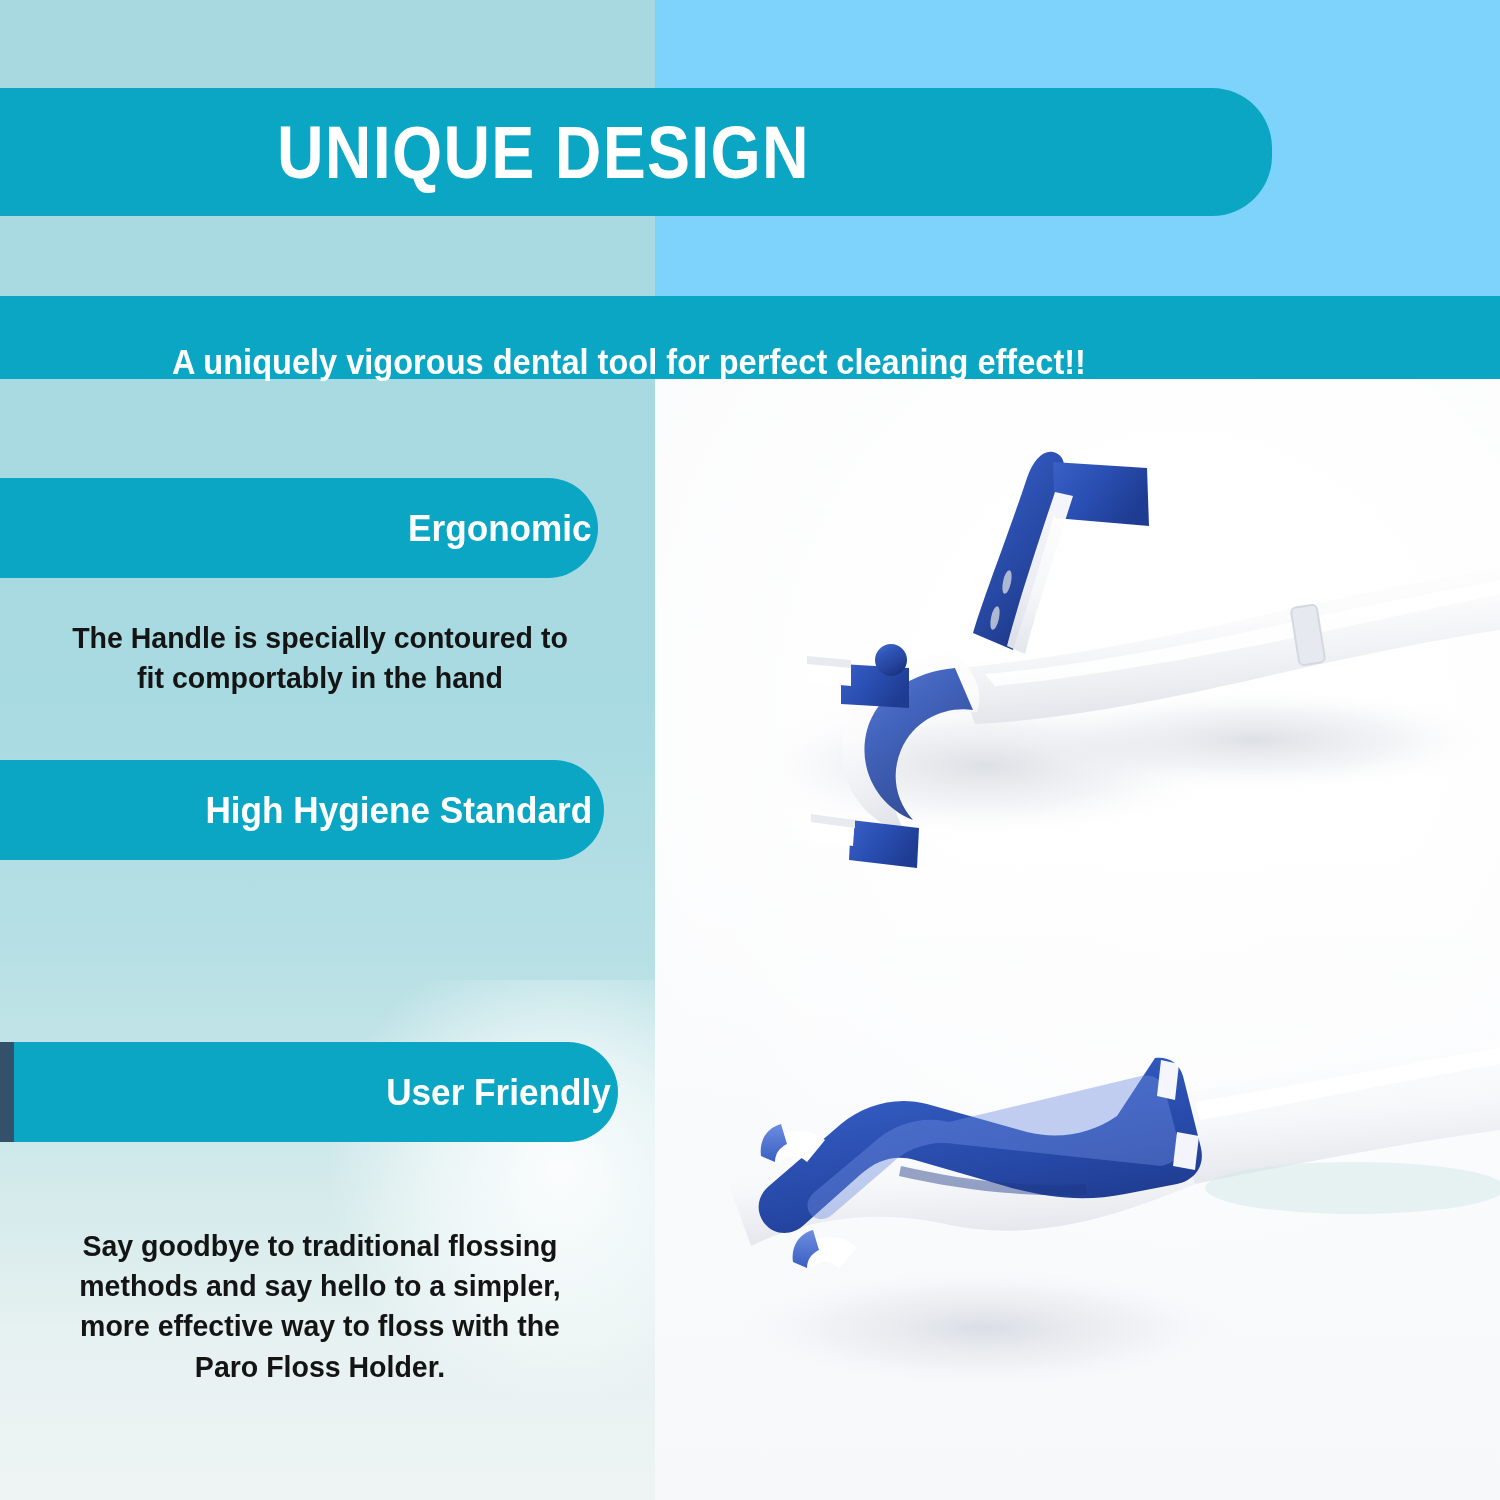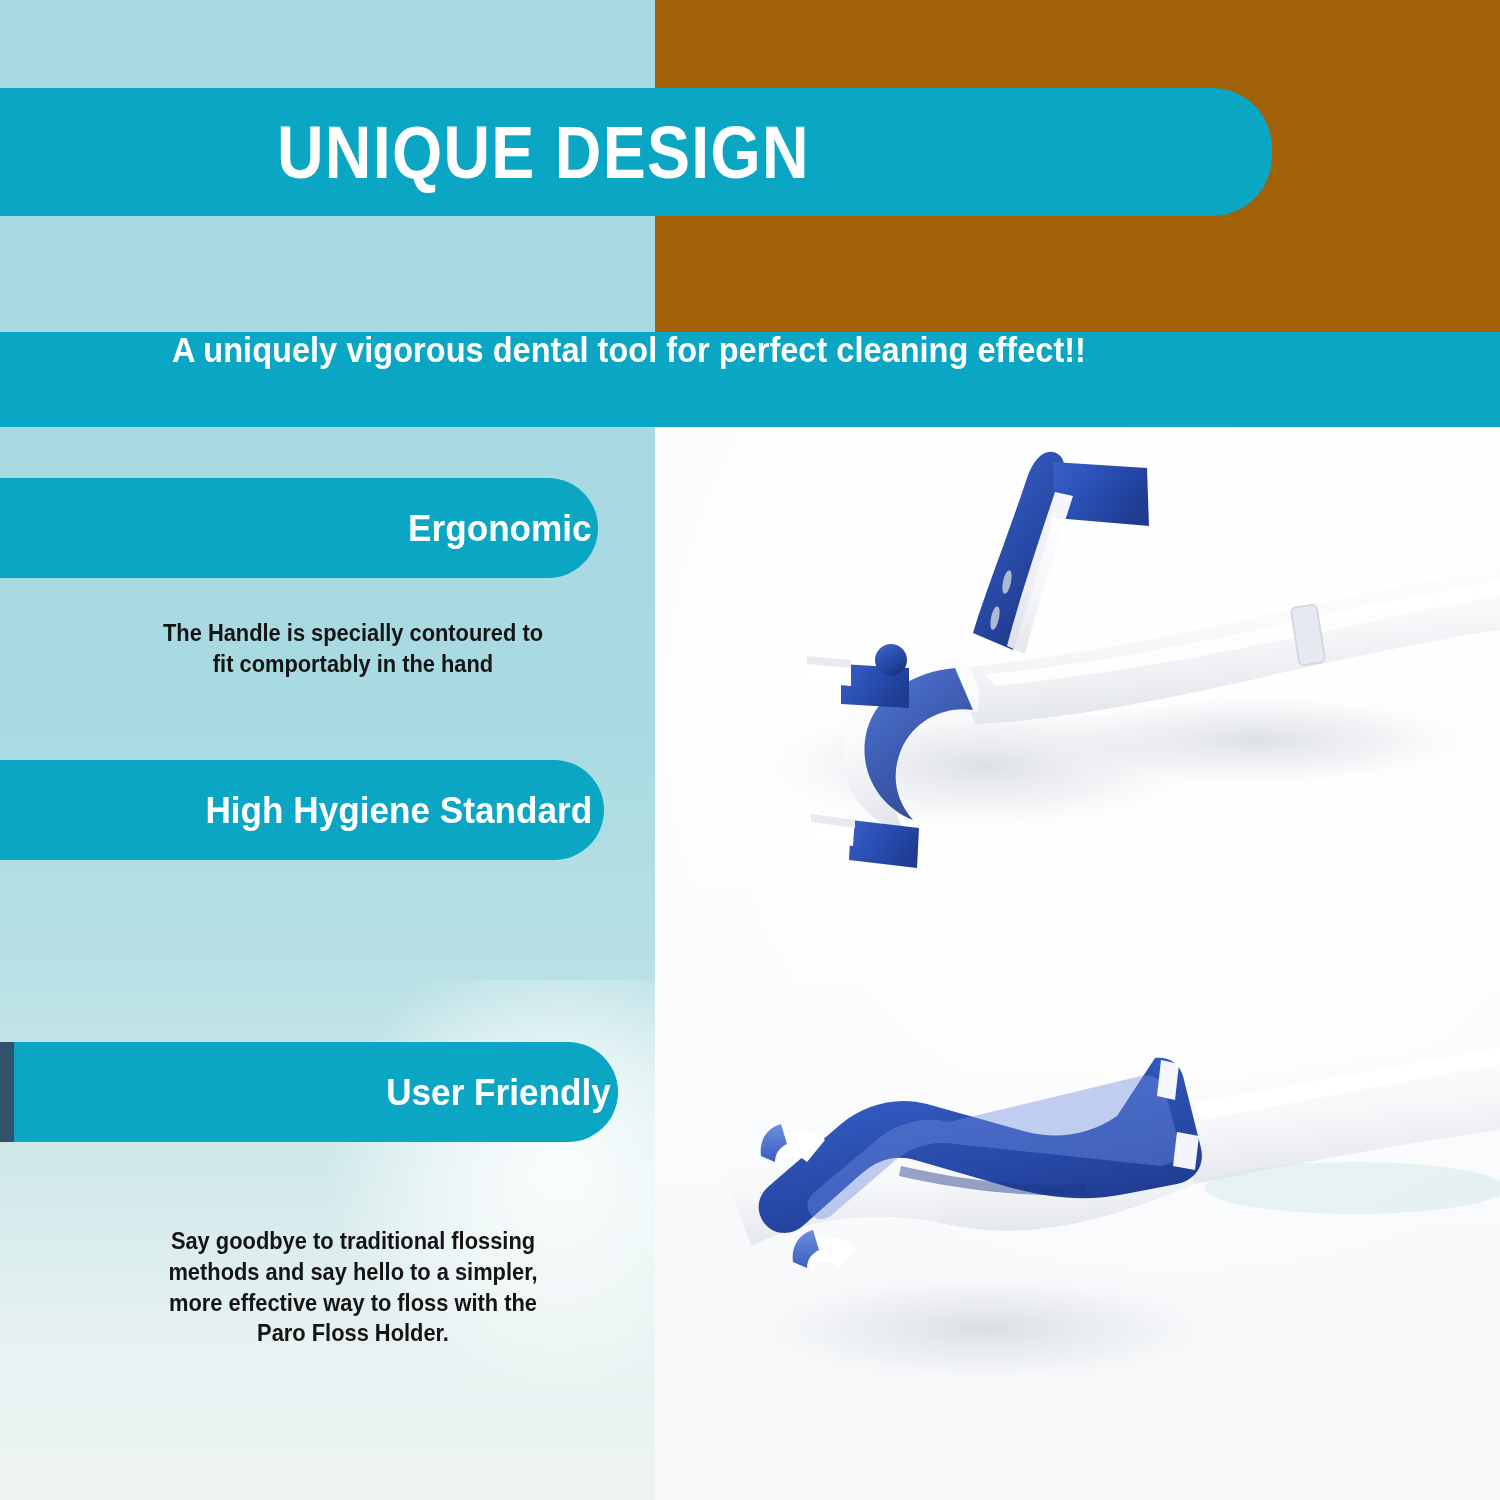--- a/index.html
+++ b/index.html
@@ -7,21 +7,21 @@
   html, body {
     width:1500px; height:1500px;
     background:#ffffff;
     font-family:"Liberation Sans", sans-serif;
     overflow:hidden;
   }
 
   #page {
     position:relative;
     width:1500px; height:1500px;
-    background:#a16207;
+    background:#7dd3fc;
   }
 
   
   .left-band {
     position:absolute;
     left:0; top:0;
     width:655px; height:1500px;
     background:linear-gradient(
         to bottom,
         #a8d8e0 0px,
@@ -78,23 +78,23 @@
     line-height:1;
     white-space:nowrap;
     transform:scaleX(.86);
     transform-origin:left center;
   }
 
   
   .subtitle-bar {
     position:absolute;
     left:0; top:296px;
-    width:1500px; height:95px;
+    width:1500px; height:83px;
     background:#0aa6c4;
-    display:flex; align-items:flex-start;margin-top:36px;
+    display:flex; align-items:flex-end;
   }
   .subtitle-text {
     margin-left:172px;
     color:#ffffff;
     font-size:35px;
     font-weight:bold;
     line-height:1;
     white-space:nowrap;
     transform:scaleX(.93);
     transform-origin:left center;
@@ -130,24 +130,23 @@
     padding-left:70px;
     transform:scaleX(.95);
   }
 
   .feature-body {
     position:absolute;
     left:0;
     width:640px;
     text-align:center;
     color:#141414;
-    font-size:23px;
+    font-size:30px;
     font-weight:bold;
     line-height:1.34;
-    margin-left:33px;
   }
   .feature-body span { display:block; transform:scaleX(.95); }
 
   
   #feature-1 { top:478px; }
   #feature-1 .pill { width:598px; }
   #feature-2 { top:760px; }
   #feature-2 .pill { width:604px; }
   #feature-3 { top:1042px; }
   #feature-3 .pill { width:604px;margin-left:14px; }

